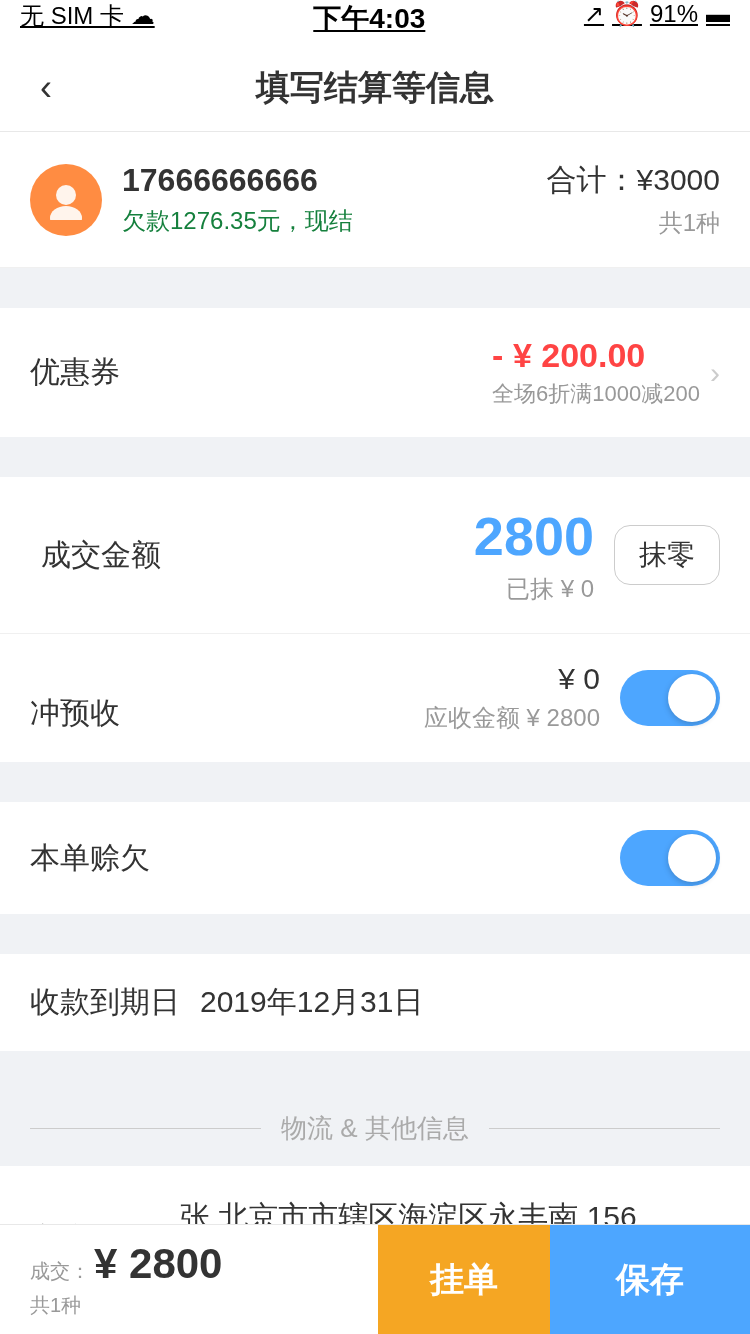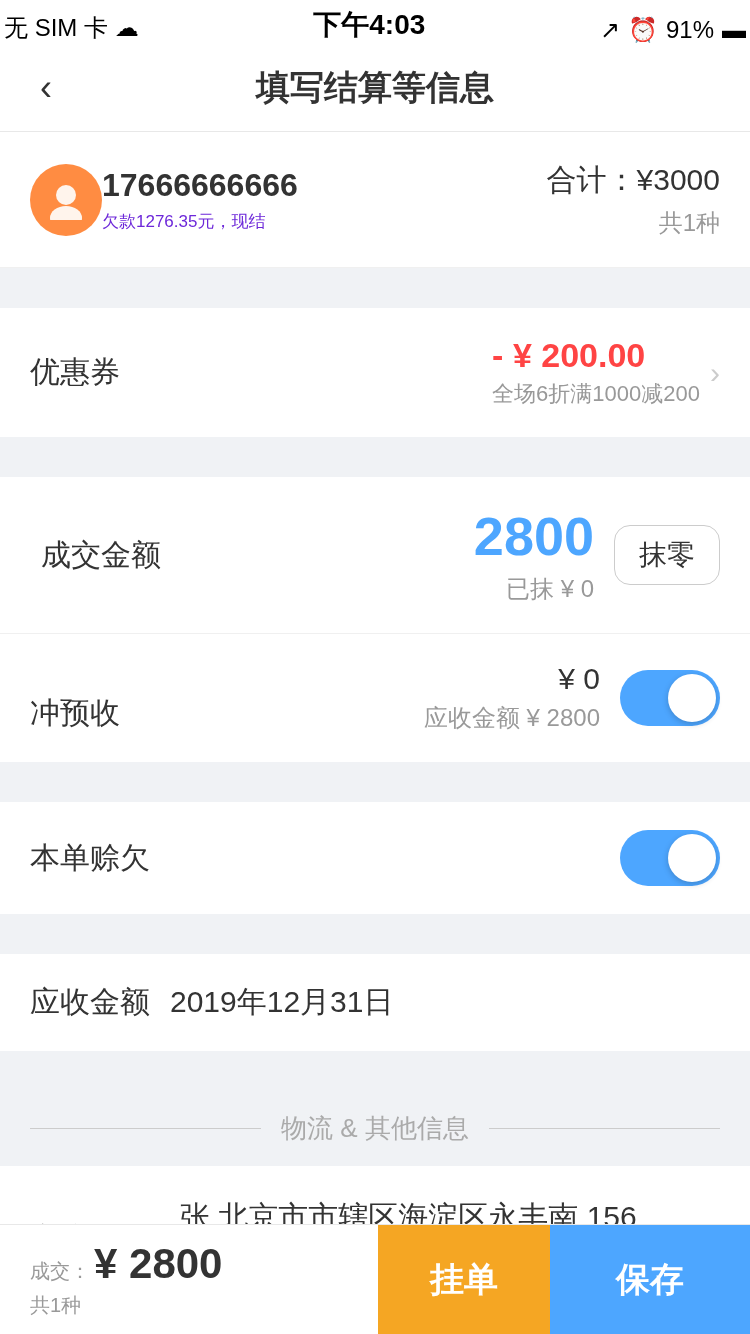--- a/index.html
+++ b/index.html
@@ -11,25 +11,26 @@
       background: #f0f2f5;
       font-size: 28px;
       color: #333;
     }
 
     
     .status-bar {
       height: 44px;
       background: #fff;
       display: flex;
-      align-items: flex-end;
-      justify-content: space-between;
-      padding: 0 4px;
+      align-items: flex-start;
+      justify-content: space-between;
+      padding: 0 20px;
       font-size: 24px;
       color: #000;
+      text-decoration: underline;
     }
     .status-left { display: flex; align-items: center; gap: 8px; }
     .status-center { font-weight: 600; font-size: 28px; }
     .status-right { display: flex; align-items: center; gap: 8px; font-size: 24px; }
 
     
     .nav-bar {
       height: 88px;
       background: #fff;
       display: flex;
@@ -64,40 +65,41 @@
       background: #fff;
       padding: 28px 30px;
       display: flex;
       align-items: center;
       justify-content: space-between;
       border-bottom: 1px solid #f0f0f0;
     }
     .customer-left {
       display: flex;
       align-items: center;
+      gap: 20px;
     }
     .avatar {
       width: 72px;
       height: 72px;
       border-radius: 50%;
       background: #ff8c42;
       display: flex;
       align-items: center;
       justify-content: center;
       color: #fff;
       font-size: 36px;
     }
     .customer-name {
       font-size: 32px;
       font-weight: 600;
       color: #333;
     }
     .customer-sub {
-      font-size: 17px;
-      color: #6d28d9;
+      font-size: 24px;
+      color: #15803d;
       margin-top: 6px;
     }
     .customer-right {
       text-align: right;
     }
     .total-amount {
       font-size: 30px;
       color: #333;
       font-weight: 500;
     }
@@ -445,21 +447,21 @@
   <div class="debt-row">
     <div class="debt-label">本单赊欠</div>
     <div class="toggle">
       <div class="toggle-knob"></div>
     </div>
   </div>
 
   <div class="gap-block"></div>
 
   <div class="duedate-row">
-    <div class="duedate-label">应收金额</div>
+    <div class="duedate-label">收款到期日</div>
     <div class="duedate-value">2019年12月31日</div>
   </div>
 
   <div class="gap-block"></div>
 
   <div class="section-divider">
     <div class="divider-line"></div>
     <div class="divider-text">物流 &amp; 其他信息</div>
     <div class="divider-line"></div>
   </div>

